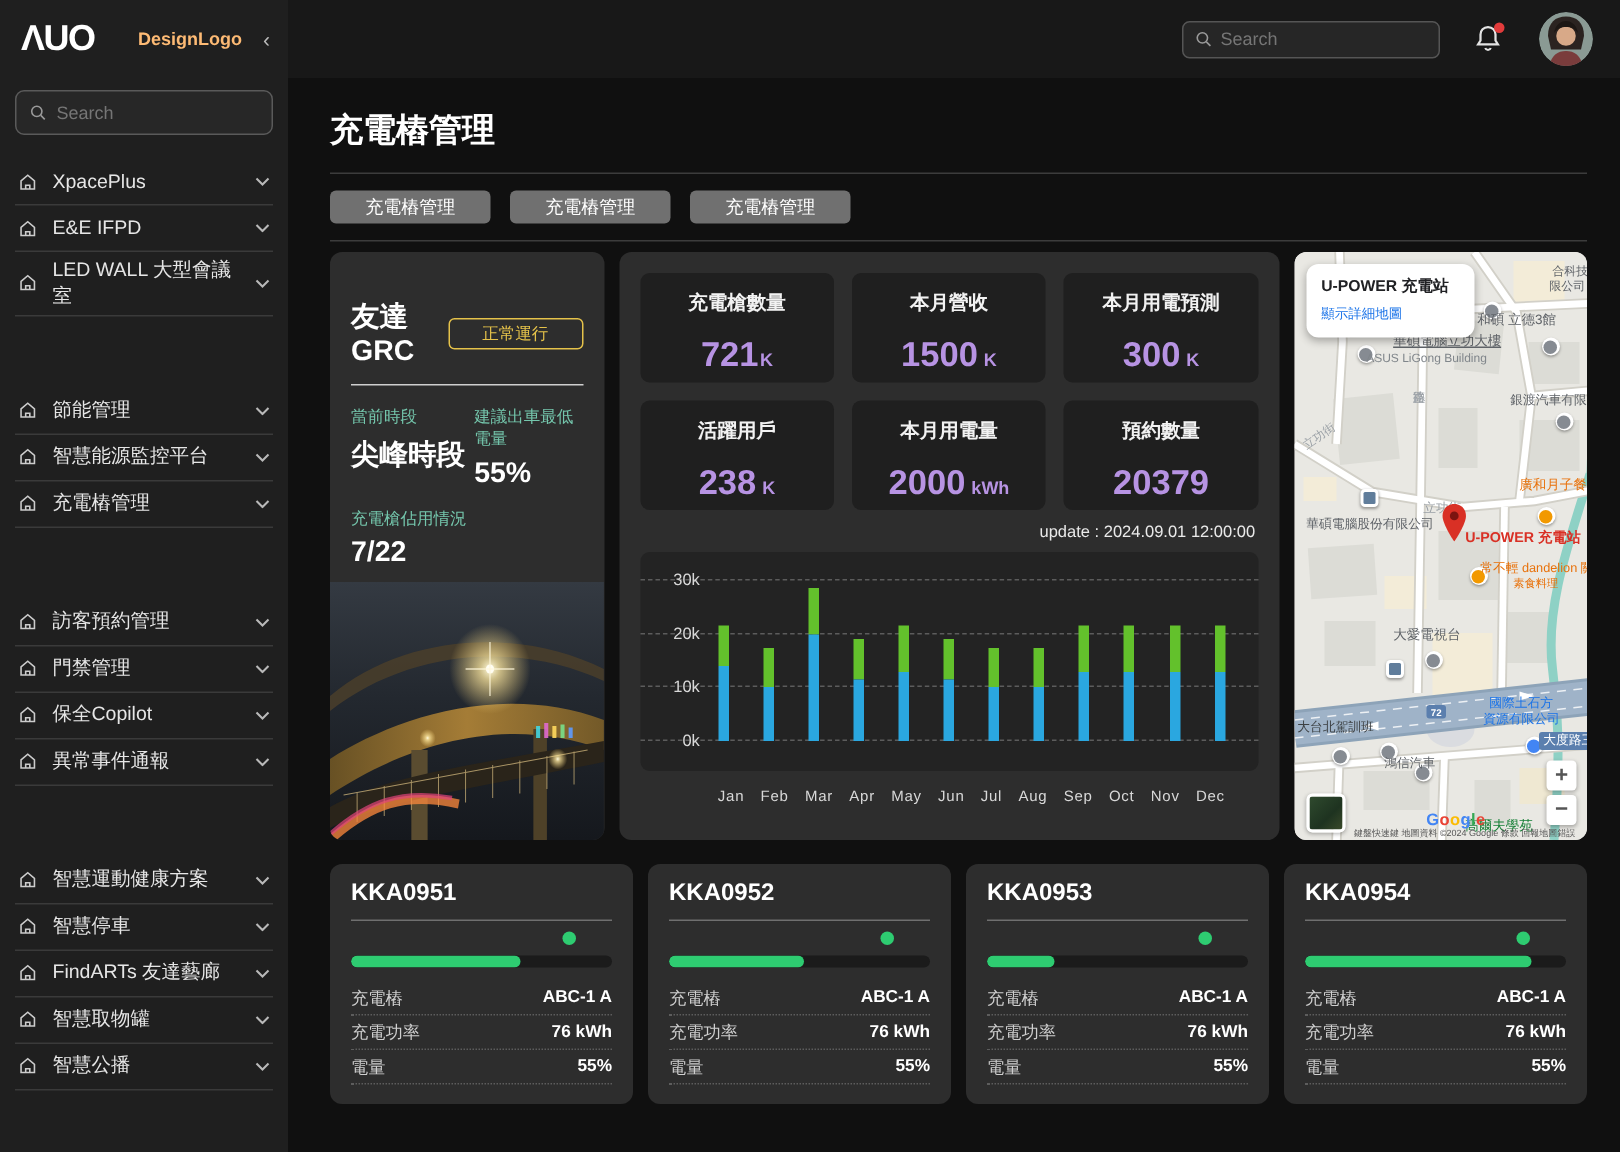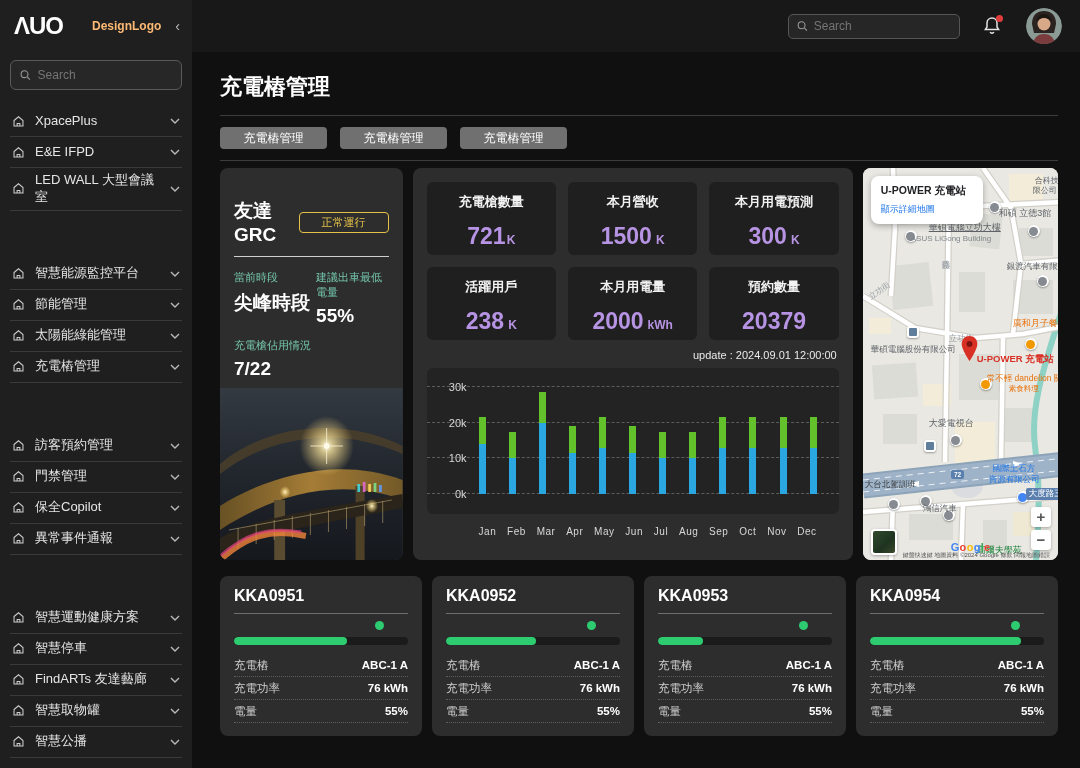--- a/index.html
+++ b/index.html
@@ -186,41 +186,31 @@
         <svg width="10" height="6" viewBox="0 0 10 6" fill="none" stroke="#b9b9b9" stroke-width="1.4">
           <polyline points="1,1 5,5 9,1"></polyline>
         </svg>
       </div>
       <div class="side-spacer"></div>
       <div class="side-item">
         <svg class="s-ic" width="13" height="13" viewBox="0 0 16 16" fill="none" stroke="#cccccc" stroke-width="1.3">
           <path d="M2.5 6.8 8 2.2l5.5 4.6v6.7h-11z"></path>
           <path d="M6.3 13.5v-3h3.4v3"></path>
         </svg>
+        <span class="side-label">節能管理</span>
+        <svg width="10" height="6" viewBox="0 0 10 6" fill="none" stroke="#b9b9b9" stroke-width="1.4">
+          <polyline points="1,1 5,5 9,1"></polyline>
+        </svg>
+      </div>
+      <div class="side-item">
+        <svg class="s-ic" width="13" height="13" viewBox="0 0 16 16" fill="none" stroke="#cccccc" stroke-width="1.3">
+          <path d="M2.5 6.8 8 2.2l5.5 4.6v6.7h-11z"></path>
+          <path d="M6.3 13.5v-3h3.4v3"></path>
+        </svg>
         <span class="side-label">智慧能源監控平台</span>
-        <svg width="10" height="6" viewBox="0 0 10 6" fill="none" stroke="#b9b9b9" stroke-width="1.4">
-          <polyline points="1,1 5,5 9,1"></polyline>
-        </svg>
-      </div>
-      <div class="side-item">
-        <svg class="s-ic" width="13" height="13" viewBox="0 0 16 16" fill="none" stroke="#cccccc" stroke-width="1.3">
-          <path d="M2.5 6.8 8 2.2l5.5 4.6v6.7h-11z"></path>
-          <path d="M6.3 13.5v-3h3.4v3"></path>
-        </svg>
-        <span class="side-label">節能管理</span>
-        <svg width="10" height="6" viewBox="0 0 10 6" fill="none" stroke="#b9b9b9" stroke-width="1.4">
-          <polyline points="1,1 5,5 9,1"></polyline>
-        </svg>
-      </div>
-      <div class="side-item">
-        <svg class="s-ic" width="13" height="13" viewBox="0 0 16 16" fill="none" stroke="#cccccc" stroke-width="1.3">
-          <path d="M2.5 6.8 8 2.2l5.5 4.6v6.7h-11z"></path>
-          <path d="M6.3 13.5v-3h3.4v3"></path>
-        </svg>
-        <span class="side-label">太陽能綠能管理</span>
         <svg width="10" height="6" viewBox="0 0 10 6" fill="none" stroke="#b9b9b9" stroke-width="1.4">
           <polyline points="1,1 5,5 9,1"></polyline>
         </svg>
       </div>
       <div class="side-item">
         <svg class="s-ic" width="13" height="13" viewBox="0 0 16 16" fill="none" stroke="#cccccc" stroke-width="1.3">
           <path d="M2.5 6.8 8 2.2l5.5 4.6v6.7h-11z"></path>
           <path d="M6.3 13.5v-3h3.4v3"></path>
         </svg>
         <span class="side-label">充電樁管理</span>
@@ -627,21 +617,21 @@
           <div class="poi" style="left: 154px; top: 323px;">
             <div class="poi-in" style="background: rgb(66, 133, 244);"></div>
           </div>
           <div class="poi" style="left: 80px; top: 341px;">
             <div class="poi-in" style="background: rgb(134, 139, 146);"></div>
           </div>
         </div>
       <div class="map-layer" id="map-labels">
           <div class="map-label" style="left: 172px; top: 8px; font-size: 8px; color: rgb(95, 99, 104);">合科技</div>
           <div class="map-label" style="left: 170px; top: 18px; font-size: 8px; color: rgb(95, 99, 104);">限公司</div>
-          <div class="map-label" style="left: 136px; top: 40px; font-size: 9px; color: rgb(95, 99, 104);">和碩 立德3館</div>
+          <div class="map-label" style="left: 122px; top: 40px; font-size: 9px; color: rgb(95, 99, 104);">和碩 立德3館</div>
           <div class="map-label" style="left: 66px; top: 54px; font-size: 9px; color: rgb(95, 99, 104); text-decoration: underline;">華碩電腦立功大樓</div>
           <div class="map-label" style="left: 48px; top: 66px; font-size: 8px; color: rgb(128, 134, 139);">ASUS LiGong Building</div>
           <div class="map-label" style="left: 144px; top: 94px; font-size: 8.5px; color: rgb(95, 99, 104);">銀渡汽車有限公司</div>
           <div class="map-label vertical" style="left: 78px; top: 86px; font-size: 8px; color: rgb(154, 160, 166);">立德路</div>
           <div class="map-label" style="left: 4px; top: 126px; font-size: 8px; color: rgb(154, 160, 166); transform: rotate(-35deg); transform-origin: left top;">立功街</div>
           <div class="map-label" style="left: 150px; top: 150px; font-size: 9px; color: rgb(232, 113, 10);">廣和月子餐</div>
           <div class="map-label" style="left: 86px; top: 166px; font-size: 8.5px; color: rgb(154, 160, 166);">立功街</div>
           <div class="map-label" style="left: 8px; top: 177px; font-size: 8.5px; color: rgb(95, 99, 104);">華碩電腦股份有限公司</div>
           <div class="map-label bold" style="left: 114px; top: 186px; font-size: 9.5px; color: rgb(217, 48, 37);">U-POWER 充電站</div>
           <div class="map-label" style="left: 124px; top: 206px; font-size: 8.5px; color: rgb(232, 113, 10);">常不輕 dandelion 關渡</div>

